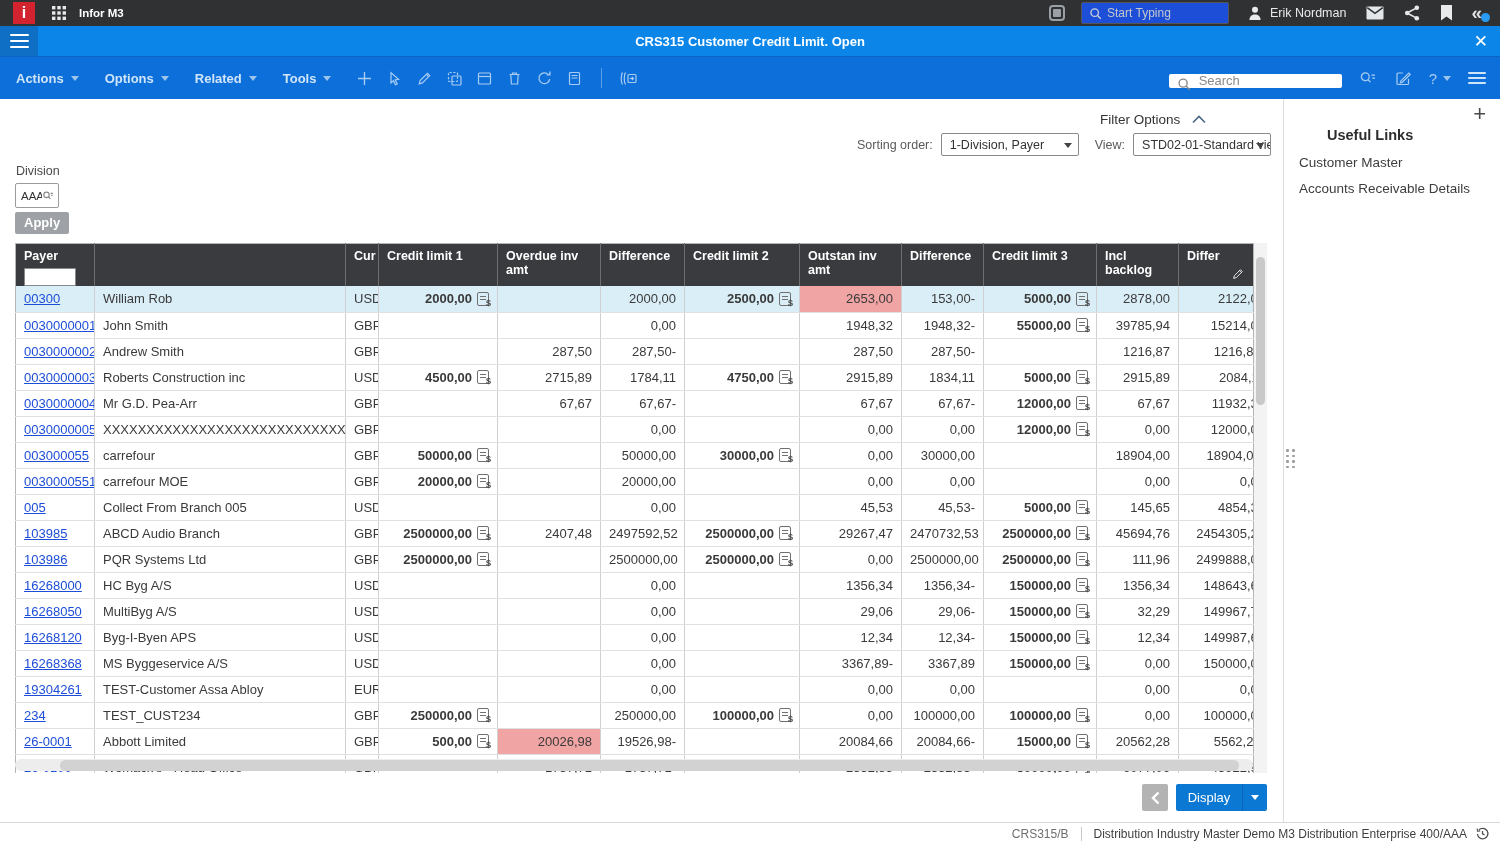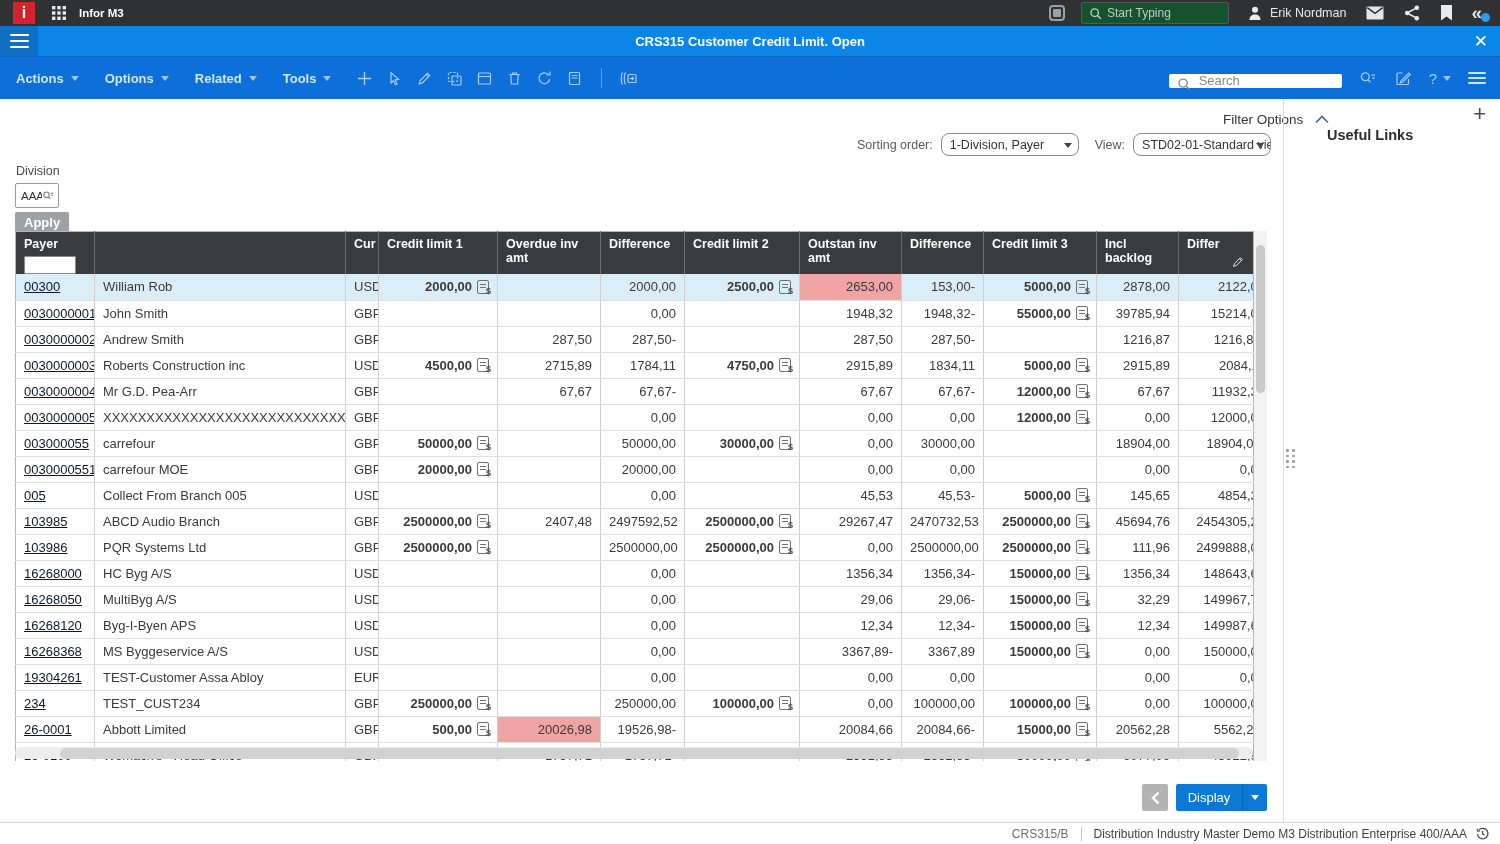--- a/index.html
+++ b/index.html
@@ -9,21 +9,21 @@
 
   
   .topbar { height:26px; background:#2f3133; display:flex; align-items:center; padding-right:10px; position:relative; }
   .logo { width:22px; height:22px; background:#d2232e; color:#fff; margin-left:13px;
     display:flex; align-items:center; justify-content:center; font-weight:bold; font-size:16px; }
   .grid-icon { margin-left:16px; color:#e7e9ea; }
   .app-title { margin-left:12px; color:#fff; font-size:11.5px; font-weight:bold; }
   .tb-spacer { flex:1; }
   .stop-icon { width:16px; height:16px; border:2px solid #9aa0a5; border-radius:4px; position:relative; }
   .stop-icon::after { content:""; position:absolute; left:2px; top:2px; right:2px; bottom:2px; background:#9aa0a5; border-radius:1px; }
-  .global-search { margin-left:16px; width:148px; height:22px; background:#14532d; border:1px solid #53575a; border-radius:2px;
+  .global-search { margin-left:16px; width:148px; height:22px; background:#1d4ed8; border:1px solid #53575a; border-radius:2px;
     display:flex; align-items:center; color:#cfd3d6; }
   .global-search svg { margin:0 5px 0 7px; }
   .global-search input { background:transparent; border:none; outline:none; color:#d6dadd; font-size:12px; width:100px; }
   .global-search input::placeholder { color:#c3c7ca; }
   .user { display:flex; align-items:center; margin-left:18px; color:#e8eaec; font-size:12.5px; gap:7px; }
   .tb-ic { margin-left:20px; color:#e8eaec; position:relative; }
   .collapse { margin-left:18px; color:#dfe2e4; font-size:19px; font-weight:bold; line-height:14px; position:relative; padding-right:8px; }
   .collapse .dot { position:absolute; right:0; bottom:-2px; width:9px; height:9px; border-radius:50%; background:#2a9bf2; }
 
   
@@ -50,54 +50,54 @@
   .panel-search svg { position:absolute; left:8px; top:6px; color:#8a8a8a; }
   .tbr-ic { margin-left:17px; color:#a9cdf2; display:flex; align-items:center; }
   .help-q { font-size:15px; color:#a9cdf2; }
   .hamb2, .hamb2::before, .hamb2::after { width:18px; height:2px; background:#cfe5f9; display:block; position:relative; border-radius:1px; }
   .hamb2::before, .hamb2::after { content:""; position:absolute; left:0; }
   .hamb2::before { top:-5px; } .hamb2::after { top:5px; }
 
   
   .content { position:relative; height:745px; background:#fff; }
 
-  .filter-toggle { position:absolute; left:1223px; top:13px; display:flex; align-items:center; gap:12px;
+  .filter-toggle { position:absolute; left:1100px; top:13px; display:flex; align-items:center; gap:12px;
     font-size:13.5px; color:#333; cursor:default; }
   .filter-toggle svg { color:#4a6785; }
 
   .sortrow { position:absolute; left:857px; top:34px; display:flex; align-items:center; }
   .sr-label { font-size:12.5px; color:#5a5a5a; margin-right:8px; }
-  .dropdown { position:relative; width:138px; height:23px; border:1px solid #8a8a8a; border-radius:8px; background:#fff;
+  .dropdown { position:relative; width:138px; height:23px; border:1px solid #8a8a8a; border-radius:2px; background:#fff;
     font-size:12.5px; color:#333; display:flex; align-items:center; padding:0 18px 0 8px; white-space:nowrap; overflow:hidden; }
   .dropdown .dd-caret { position:absolute; right:6px; top:9px; width:0; height:0;
     border-left:4.5px solid transparent; border-right:4.5px solid transparent; border-top:5px solid #444; }
   .viewgap { width:16px; }
 
   .division-label { position:absolute; left:16px; top:65px; font-size:12.5px; color:#4a4a4a; }
   .division-box { position:absolute; left:15px; top:84px; width:44px; height:25px; border:1px solid #9b9b9b; border-radius:2px;
     display:flex; align-items:center; background:#fff; }
   .division-box input { width:26px; border:none; outline:none; font-size:11.5px; color:#333; padding-left:5px; }
   .division-box svg { color:#8a8a8a; }
   .apply-btn { position:absolute; left:15px; top:113px; background:#9ea2a6; color:#fff; font-size:13px; font-weight:bold;
     border:none; border-radius:2px; padding:3px 9px 4px; cursor:default; }
 
   
-  .table-wrap { position:absolute; left:15px; top:132px; width:1252px; height:530px; overflow:hidden; }
+  .table-wrap { position:absolute; left:15px; top:144px; width:1252px; height:530px; overflow:hidden; }
   table { border-collapse:collapse; table-layout:fixed; width:1238px; border:1px solid #b5b5b5; }
   th { background:#3a3b3f; color:#fff; font-size:12.5px; font-weight:bold; text-align:left;
     vertical-align:top; padding:5px 8px 0 8px; height:40px; border-right:1px solid #6d6e72; position:relative; }
   th:last-child { border-right:none; }
   .payer-filter { display:block; margin-top:5px; width:52px; height:18px; border:1px solid #8a8a8a; border-radius:1px; outline:none; }
   .th-pencil { position:absolute; right:8px; bottom:5px; color:#e8e8e8; }
   tbody tr { height:26px; }
   td { font-size:13px; color:#3a3a3a; padding:0 8px; border-right:1px solid #d0d0d0; border-bottom:1px solid #e0e0e0;
     white-space:nowrap; overflow:hidden; }
   td:last-child { border-right:none; }
   td.num { text-align:right; }
-  .payer-link { color:#0f172a; text-decoration:underline; }
+  .payer-link { color:#1d4ed8; text-decoration:underline; }
   tr.sel td { background:#d9eef7; }
   td.alert { background:#f0a4a4 !important; }
   .moneywrap { display:flex; justify-content:flex-end; align-items:center; gap:5px; height:25px; }
   .mval { font-weight:bold; }
   .doc-icon { width:12px; height:14px; border:1px solid #707070; border-radius:2px; position:relative; display:inline-block; flex:0 0 12px; }
   .doc-icon::before { content:""; position:absolute; left:2px; right:2px; top:3px; border-top:1px solid #707070; box-shadow:0 3px 0 #707070; }
   .doc-icon b { position:absolute; right:-3px; bottom:-3px; font-size:9px; font-weight:bold; color:#4d4d4d; line-height:1; }
   td.clip { padding:0; }
   .clipwrap { width:86px; text-align:right; height:25px; line-height:25px; }
 
@@ -1013,20 +1013,24 @@
       <button class="display-btn">Display</button>
       <button class="display-caret">
           <i></i>
         </button>
     </div>
   </div>
 
   <div class="right-panel">
     <span class="rp-plus">+</span>
     <div class="rp-title">Useful Links</div>
+    <div>
+        <div class="ulink">Customer Master</div>
+        <div class="ulink">Accounts Receivable Details</div>
+      </div>
   </div>
 
   <div class="drag-dots">
     <i></i>
       <i></i>
       <i></i>
       <i></i>
       <i></i>
       <i></i>
       <i></i>

